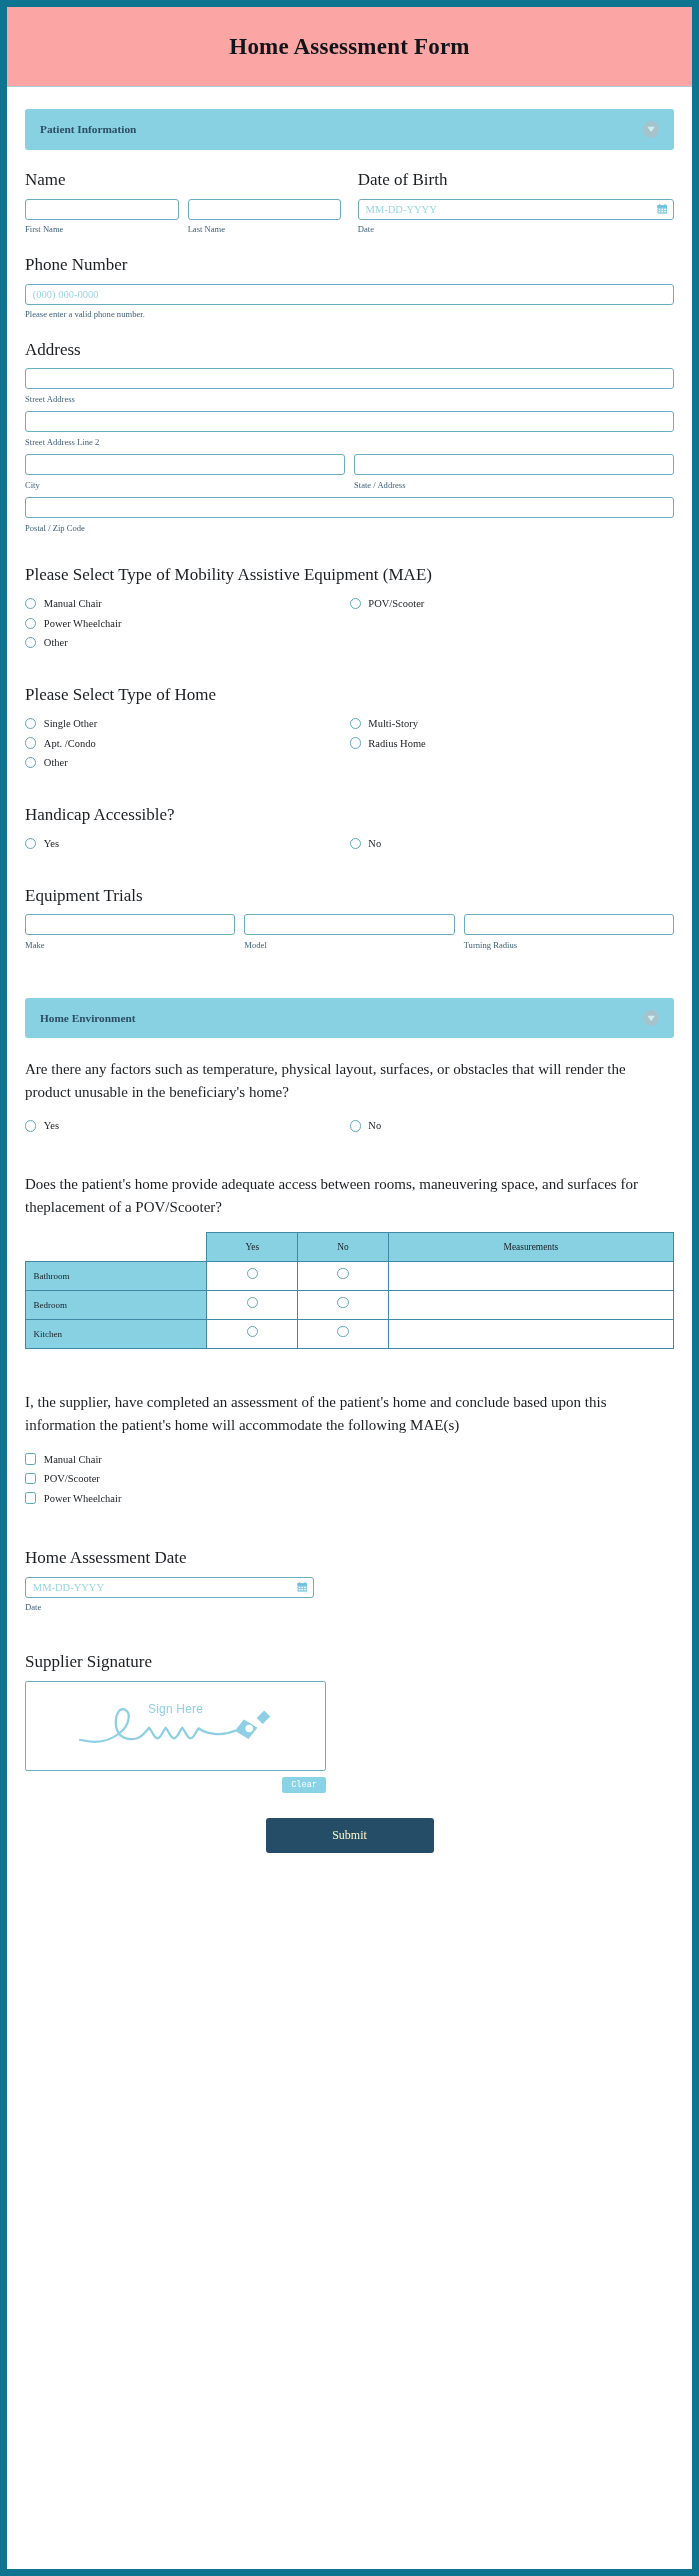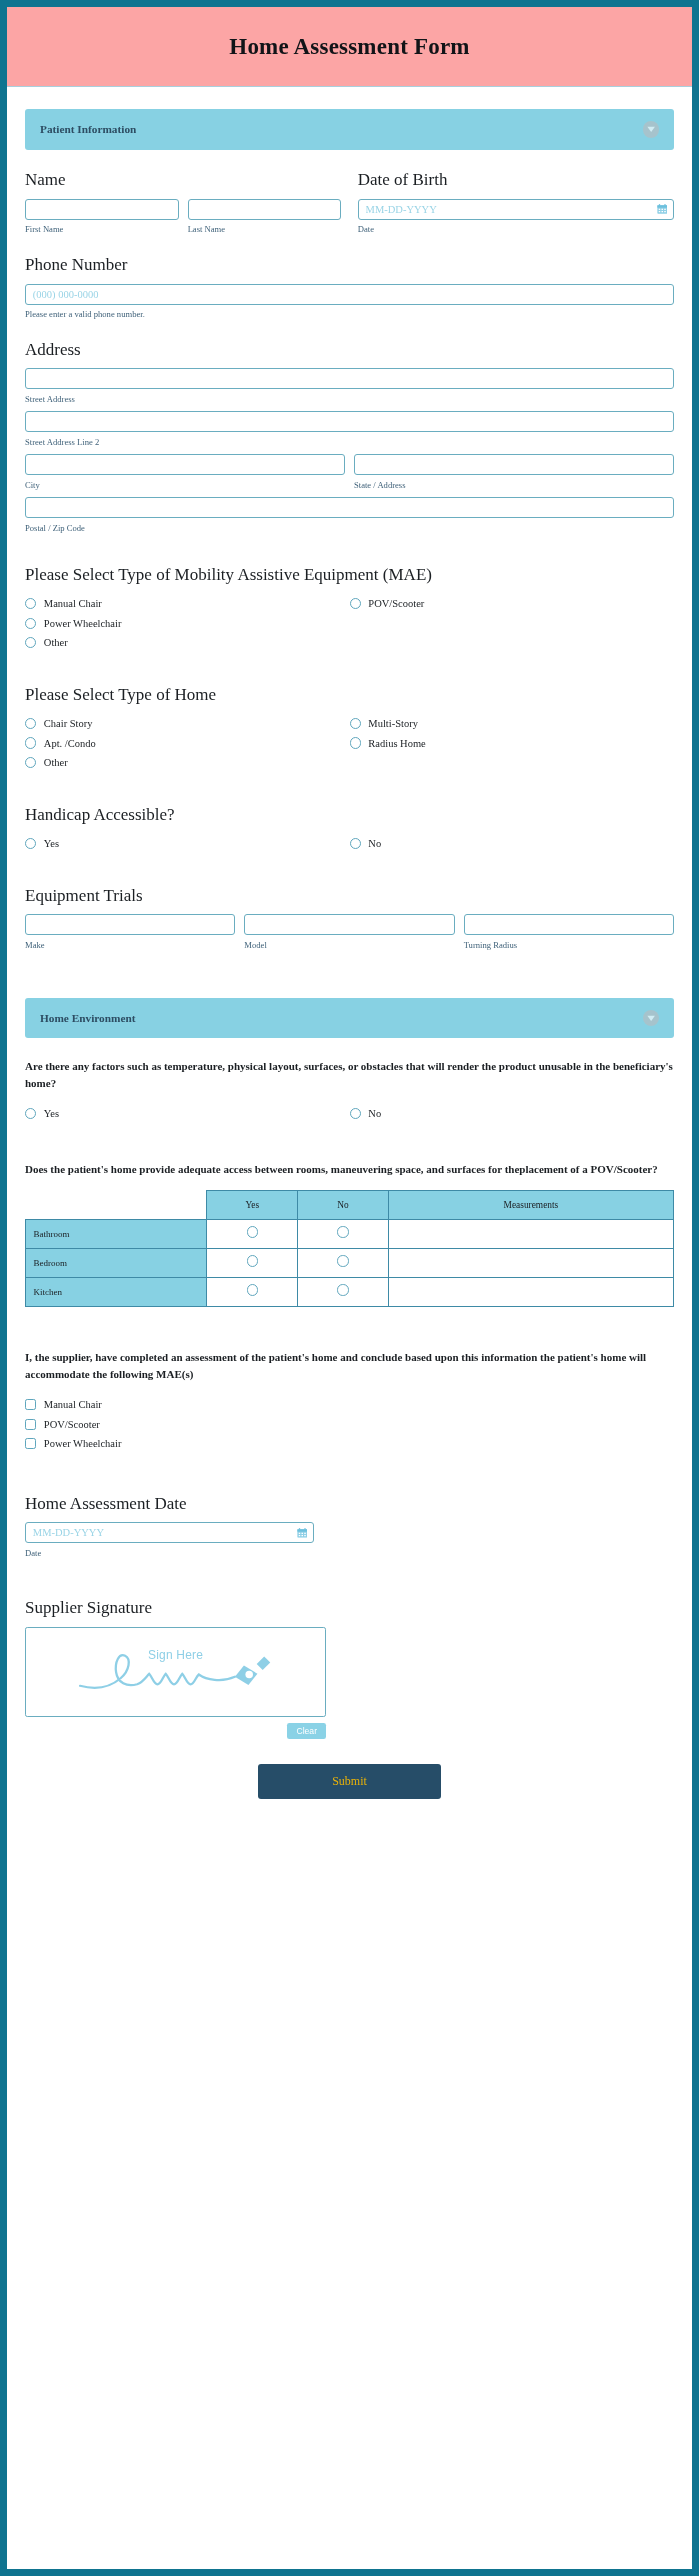--- a/index.html
+++ b/index.html
@@ -69,25 +69,24 @@
   .field-label {
     font-family: "Liberation Serif", serif;
     font-size: 17px;
     color: #1b1f23;
     margin-bottom: 6.8px;
     display: block;
     line-height: 1.35;
   }
   .question-text {
     font-family: "Liberation Serif", serif;
-    font-size: 11px;
+    font-size: 15px;
     color: #1b1f23;
     line-height: 1.55;
     margin-bottom: 12px;
-    font-weight: bold;
   }
   .sublabel {
     font-family: "Liberation Serif", serif;
     font-size: 8.6px;
     color: #3f6179;
     margin-top: 4.5px;
     display: block;
   }
   .text-input {
     width: 100%;
@@ -216,43 +215,43 @@
     width: 301px;
     display: flex;
     justify-content: flex-end;
     margin-top: 6px;
   }
   .clear-btn {
     background: #8ad2e6;
     color: #ffffff;
     border: none;
     border-radius: 2.3px;
-    font-family: Liberation Sans, sans-serif;
+    font-family: Liberation Mono, monospace;
     font-size: 8.6px;
     padding: 3px 9px;
     cursor: pointer;
   }
 
   
   .submit-wrap {
     margin-top: 25.6px;
     padding-bottom: 13.5px;
     display: flex;
     justify-content: center;
     border-top: 0;
   }
   .submit-btn {
     background: #264d68;
-    color: #eab308;
+    color: #fef9c3;
     border: none;
     border-radius: 3px;
     font-family: "Liberation Serif", serif;
     font-size: 12px;
     padding: 9.8px 0;
-    width: 183px;
+    width: 168px;
     cursor: pointer;
   }
   .spacer-lg { height: 12px; }
   .divider-gap { height: 7.5px; }
 </style>
 </head>
 <body>
 
 <div class="page-frame">
 
@@ -367,21 +366,21 @@
       </div>
     </div>
 
     <div class="spacer-lg"></div>
 
     <div class="field-block">
       <span class="field-label">Please Select Type of Home</span>
       <div class="opt-grid two-col">
         <label class="opt">
           <span class="radio-box"></span>
-          <span class="opt-label">Chair Story</span>
+          <span class="opt-label">Single Other</span>
         </label>
         <label class="opt">
           <span class="radio-box"></span>
           <span class="opt-label">Multi-Story</span>
         </label>
         <label class="opt">
           <span class="radio-box"></span>
           <span class="opt-label">Apt. /Condo</span>
         </label>
         <label class="opt">

